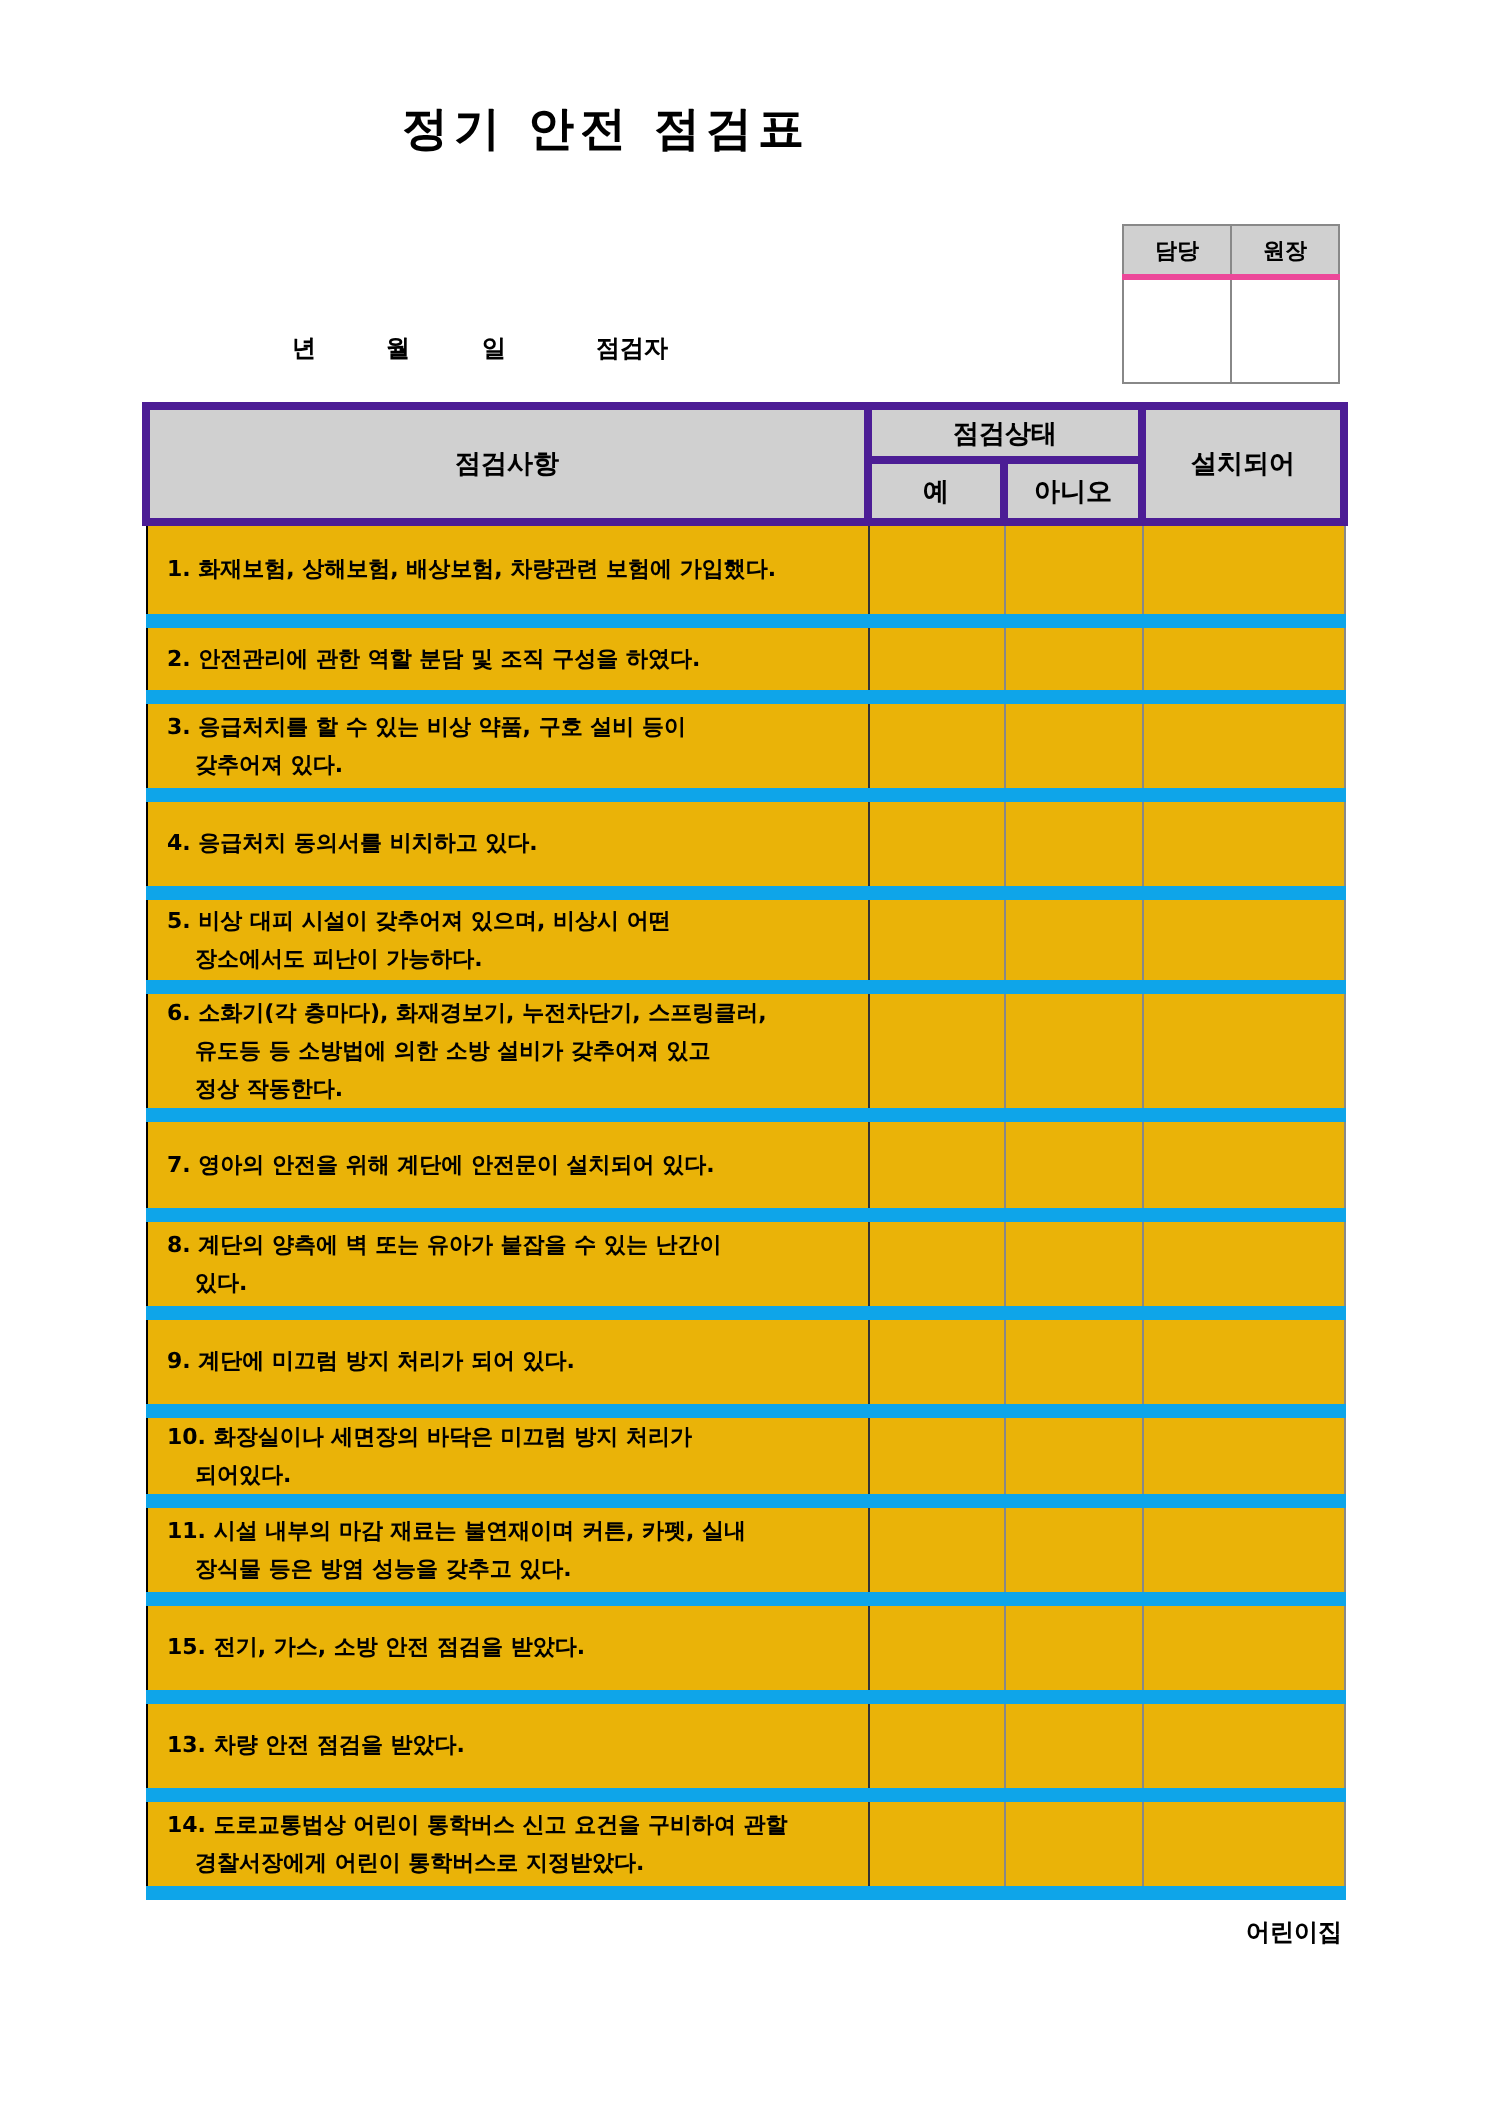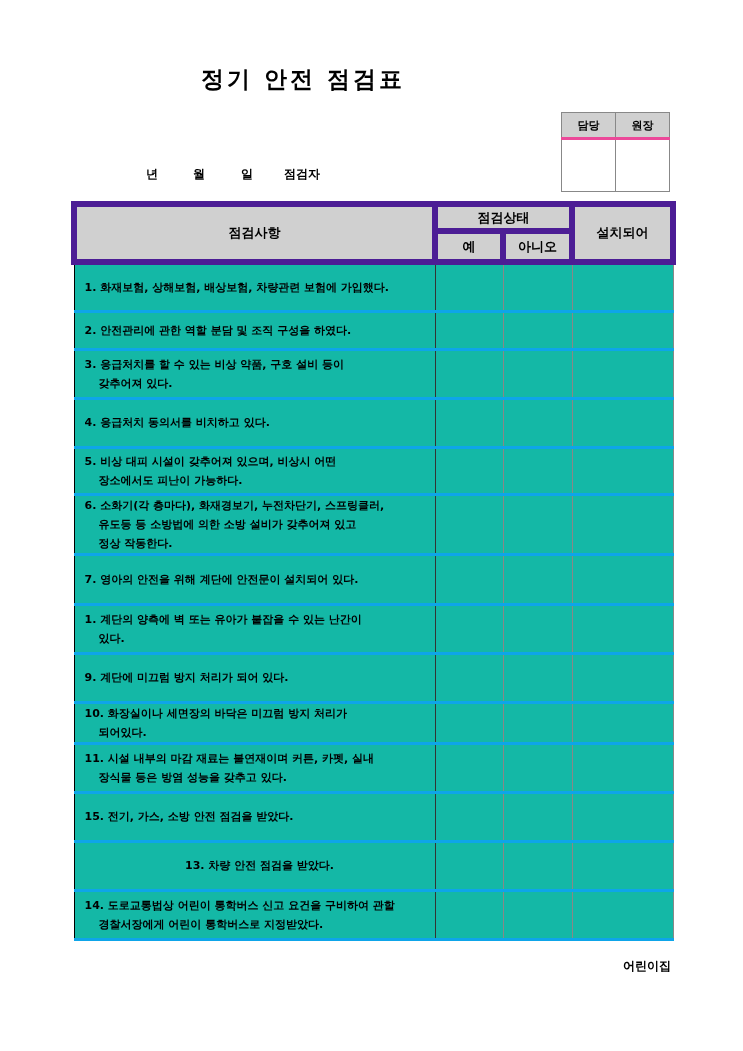--- a/index.html
+++ b/index.html
@@ -11,21 +11,21 @@
     width: 743px;
     height: 1051px;
     position: relative;
     font-family: "DejaVu Sans", "Liberation Sans", sans-serif;
     color: #000;
     overflow: hidden;
   }
   .title {
     position: absolute;
     left: 0;
-    top: 64px;
+    top: 49px;
     width: 606px;
     text-align: center;
     font-size: 23px;
     font-weight: bold;
     letter-spacing: 3px;
   }
   .approval {
     position: absolute;
     left: 561px;
     top: 112px;
@@ -65,30 +65,30 @@
   }
   .main th, .main td {
     padding: 0;
     margin: 0;
   }
   .main th {
     background: #d0d0d0;
     font-size: 13px;
     font-weight: bold;
     text-align: center;
-    border: 6px solid #4c1d95;
+    border: 4px solid #4c1d95;
   }
   .main th.sub {
     border-right: 1px solid #777;
   }
   .main td {
     border-top: 1px solid #333;
-    border-bottom: 3px solid #0ea5e9;
+    border-bottom: 7px solid #0ea5e9;
     border-right: 1px solid #888;
-    background: #14b8a6;
+    background: #eab308;
     font-size: 11px;
     font-weight: bold;
     vertical-align: middle;
   }
   .main td.item {
     border-right: 1px solid #333;
     padding-left: 10px;
     line-height: 19px;
   }
   .main td.action {
@@ -120,21 +120,21 @@
   <tr class="sign">
     <td></td>
     <td></td>
   </tr>
 </tbody>
   </table>
 
 <span class="date-line" style="left:146px">년</span>
 <span class="date-line" style="left:193px">월</span>
 <span class="date-line" style="left:241px">일</span>
-<span class="date-line" style="left:284px">점검자</span>
+<span class="date-line" style="left:298px">점검자</span>
 
 <table class="main">
   <colgroup>
     <col style="width:361px">
     <col style="width:68px">
     <col style="width:69px">
     <col style="width:101px">
   </colgroup>
   <thead>
     <tr style="height:27px">
@@ -203,21 +203,21 @@
       <tr style="height: 50px;">
         <td class="item">
           <span style="display: block;">7. 영아의 안전을 위해 계단에 안전문이 설치되어 있다.</span>
         </td>
         <td></td>
         <td></td>
         <td class="action"></td>
       </tr>
       <tr style="height: 49px;">
         <td class="item">
-          <span style="display: block;">1. 계단의 양측에 벽 또는 유아가 붙잡을 수 있는 난간이</span>
+          <span style="display: block;">8. 계단의 양측에 벽 또는 유아가 붙잡을 수 있는 난간이</span>
           <span class="cont" style="display: block;">있다.</span>
         </td>
         <td></td>
         <td></td>
         <td class="action"></td>
       </tr>
       <tr style="height: 49px;">
         <td class="item">
           <span style="display: block;">9. 계단에 미끄럼 방지 처리가 되어 있다.</span>
         </td>
@@ -246,21 +246,21 @@
       <tr style="height: 49px;">
         <td class="item">
           <span style="display: block;">15. 전기, 가스, 소방 안전 점검을 받았다.</span>
         </td>
         <td></td>
         <td></td>
         <td class="action"></td>
       </tr>
       <tr style="height: 49px;">
         <td class="item">
-          <span style="display: block; text-align: center;">13. 차량 안전 점검을 받았다.</span>
+          <span style="display: block;">13. 차량 안전 점검을 받았다.</span>
         </td>
         <td></td>
         <td></td>
         <td class="action"></td>
       </tr>
       <tr style="height: 49px; margin-top: 48px;">
         <td class="item">
           <span style="display: block;">14. 도로교통법상 어린이 통학버스 신고 요건을 구비하여 관할</span>
           <span class="cont" style="display: block;">경찰서장에게 어린이 통학버스로 지정받았다.</span>
         </td>

